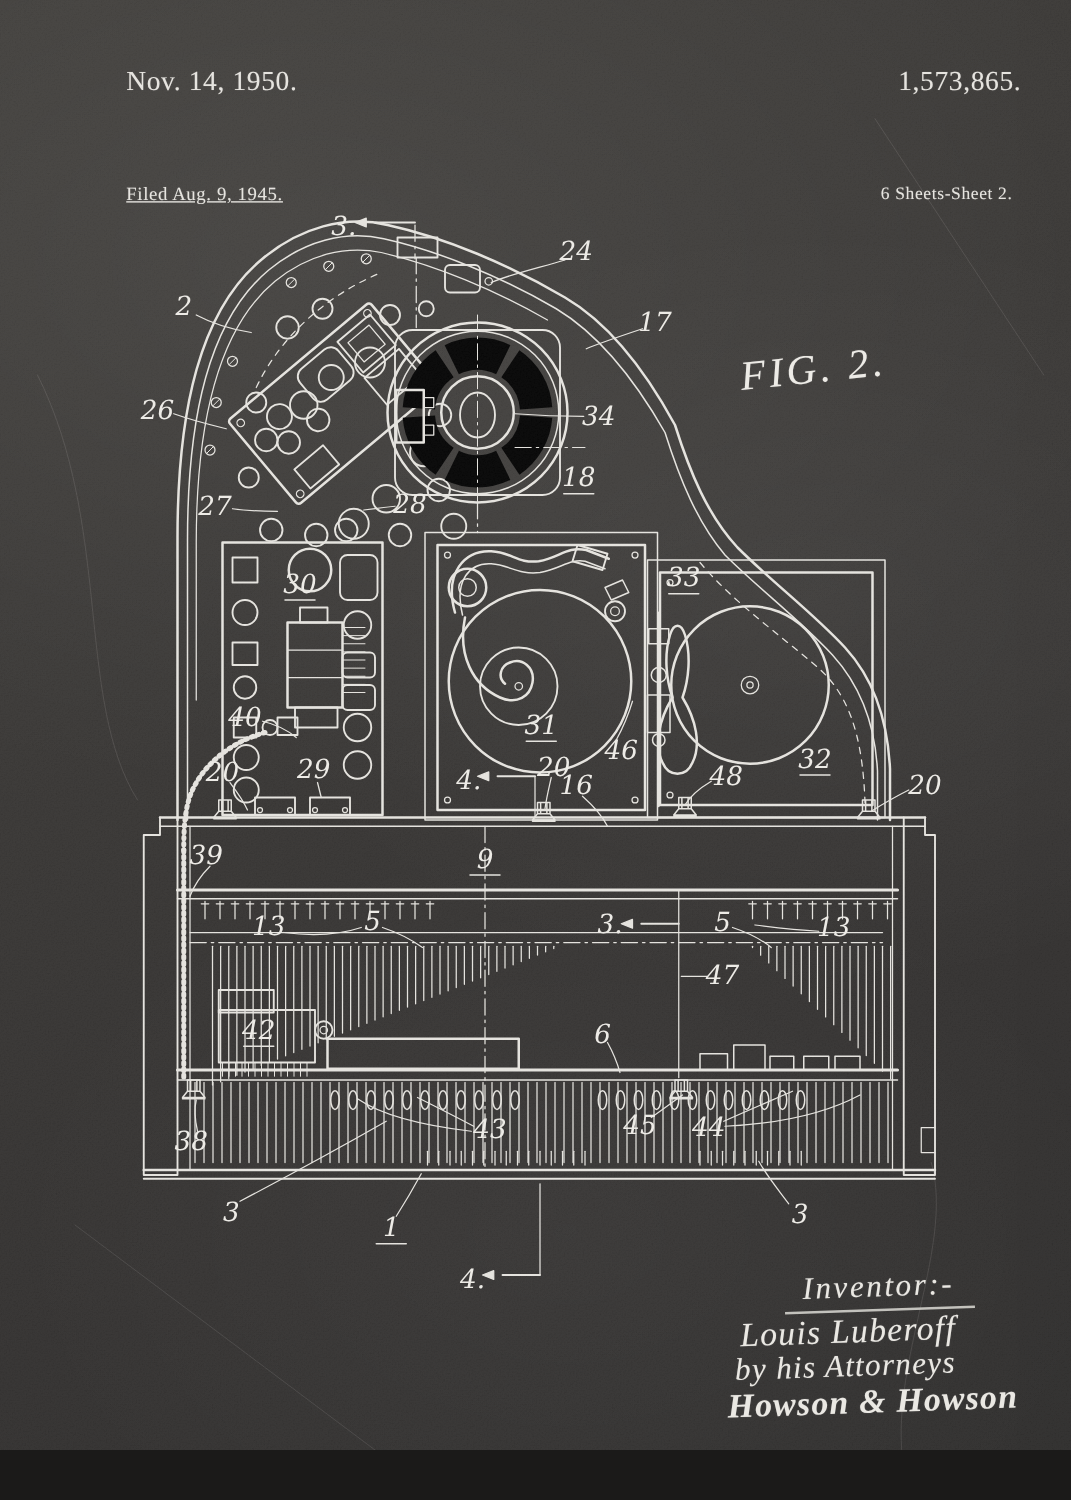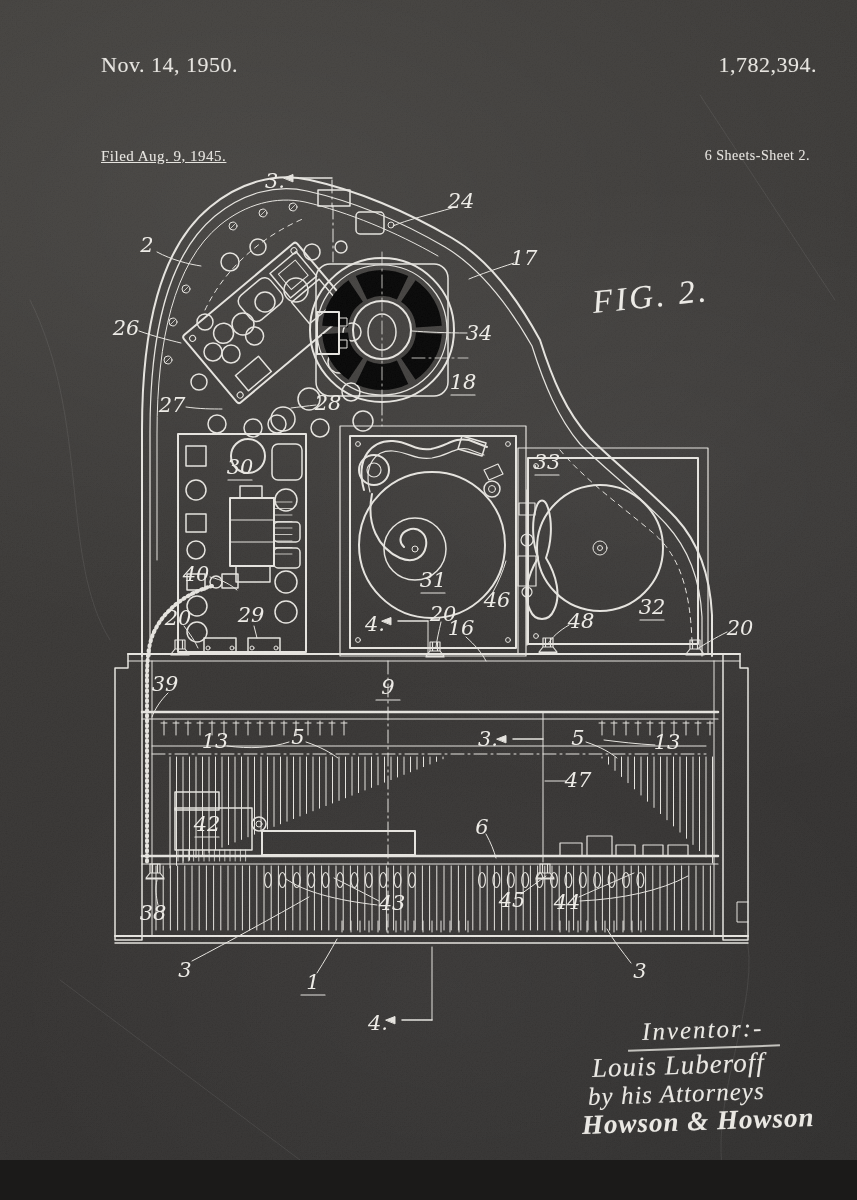--- a/index.html
+++ b/index.html
@@ -38,21 +38,21 @@
   .dot{fill:#e4e2dd;stroke:none;}
   .lbl{font-family:"DejaVu Serif", serif;font-style:italic;font-size:21px;fill:#eceae5;text-anchor:middle;}
   .scratch{stroke:#cfcdc8;opacity:.12;}
 </style>
 </head>
 <body>
 
 <div class="poster">
 
   <div class="abs hdr date">Nov. 14, 1950.</div>
-  <div class="abs hdr patno">1,782,394.</div>
+  <div class="abs hdr patno">1,573,865.</div>
   <div class="abs hdr filed">Filed Aug. 9, 1945.</div>
   <div class="abs hdr sheet">6 Sheets-Sheet 2.</div>
   <div class="abs figlabel">FIG. 2.</div>
 
   <svg id="svg" width="857" height="1200" viewBox="0 0 857 1200">
     <defs>
       <filter id="noise">
           <feTurbulence type="fractalNoise" baseFrequency="0.8" numOctaves="2" stitchTiles="stitch"></feTurbulence>
         <feColorMatrix type="matrix" values="0 0 0 0 1  0 0 0 0 1  0 0 0 0 1  0.6 0.6 0.6 0 0"></feColorMatrix>
         </filter>

